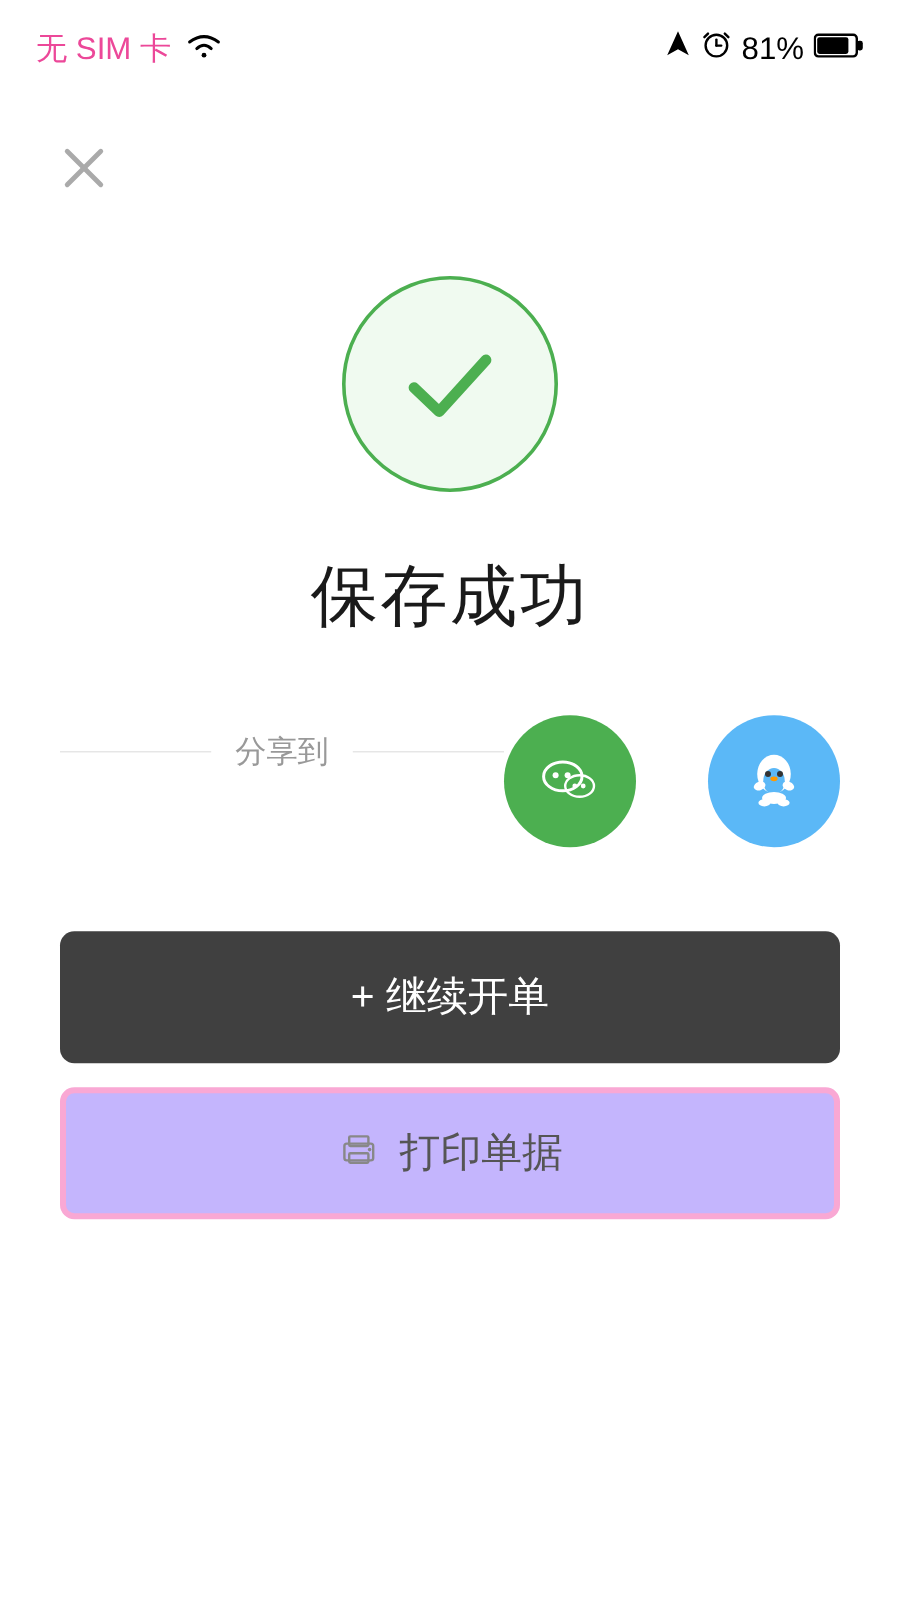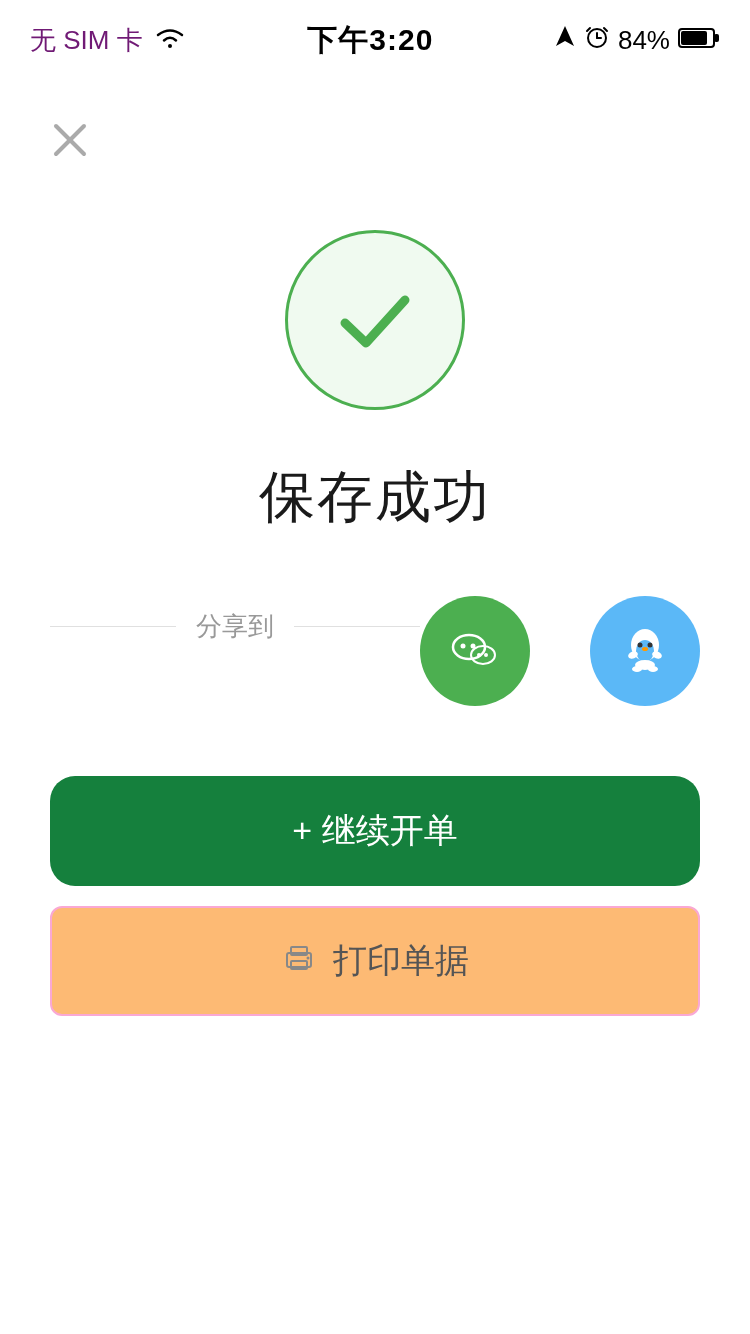--- a/index.html
+++ b/index.html
@@ -21,21 +21,21 @@
       align-items: center;
       justify-content: space-between;
       padding: 0 30px;
       background: #fff;
     }
     .status-left {
       display: flex;
       align-items: center;
       gap: 10px;
       font-size: 26px;
-      color: #701a75;
+      color: #ec4899;
       font-weight: 500;
     }
     .status-center {
       font-size: 30px;
       font-weight: 600;
       color: #000;
       letter-spacing: 1px;
     }
     .status-right {
       display: flex;
@@ -158,62 +158,60 @@
       display: flex;
       align-items: center;
       justify-content: center;
       gap: 16px;
       font-size: 34px;
       cursor: pointer;
       border: none;
       outline: none;
     }
     .action-btn-primary {
-      background: #15803d;
+      background: #404040;
       color: #fff;
       font-weight: 500;
-      border-radius: 25px;
     }
     .action-btn-secondary {
-      background: #fdba74;
+      background: #c4b5fd;
       color: #555;
-      border: 2px solid #f9a8d4;
+      border: 5px solid #f9a8d4;
     }
   </style>
 </head>
 <body>
 
 <div class="status-bar">
   <div class="status-left">
     <span>无 SIM 卡</span>
     <span>
       <svg width="34" height="26" viewBox="0 0 34 26" fill="none">
         <path d="M17 22 L17 22" stroke="#000" stroke-width="4" stroke-linecap="round"></path>
         <path d="M11 16.5 Q17 11 23 16.5" stroke="#000" stroke-width="2.5" stroke-linecap="round" fill="none"></path>
         <path d="M5 11 Q17 2 29 11" stroke="#000" stroke-width="2.5" stroke-linecap="round" fill="none"></path>
       </svg>
     </span>
   </div>
-  <div class="status-center">下午3:20</div>
   <div class="status-right">
     <span>
       <svg width="22" height="26" viewBox="0 0 22 26" fill="none">
         <path d="M11 2 L20 22 L11 17 L2 22 Z" fill="#000"></path>
       </svg>
     </span>
     <span>
       <svg width="26" height="26" viewBox="0 0 26 26" fill="none">
         <circle cx="13" cy="14" r="9" stroke="#000" stroke-width="2" fill="none"></circle>
         <line x1="13" y1="9" x2="13" y2="14" stroke="#000" stroke-width="2" stroke-linecap="round"></line>
         <line x1="13" y1="14" x2="17" y2="14" stroke="#000" stroke-width="2" stroke-linecap="round"></line>
         <line x1="6" y1="4" x2="3" y2="7" stroke="#000" stroke-width="2" stroke-linecap="round"></line>
         <line x1="20" y1="4" x2="23" y2="7" stroke="#000" stroke-width="2" stroke-linecap="round"></line>
       </svg>
     </span>
-    <span style="font-size:26px;">84%</span>
+    <span style="font-size:26px;">81%</span>
     <span>
       <svg width="42" height="22" viewBox="0 0 42 22" fill="none">
         <rect x="1" y="2" width="35" height="18" rx="3" stroke="#000" stroke-width="2" fill="none"></rect>
         <rect x="36" y="7" width="5" height="8" rx="2" fill="#000"></rect>
         <rect x="3" y="4" width="26" height="14" rx="2" fill="#000"></rect>
       </svg>
     </span>
   </div>
 </div>
 

